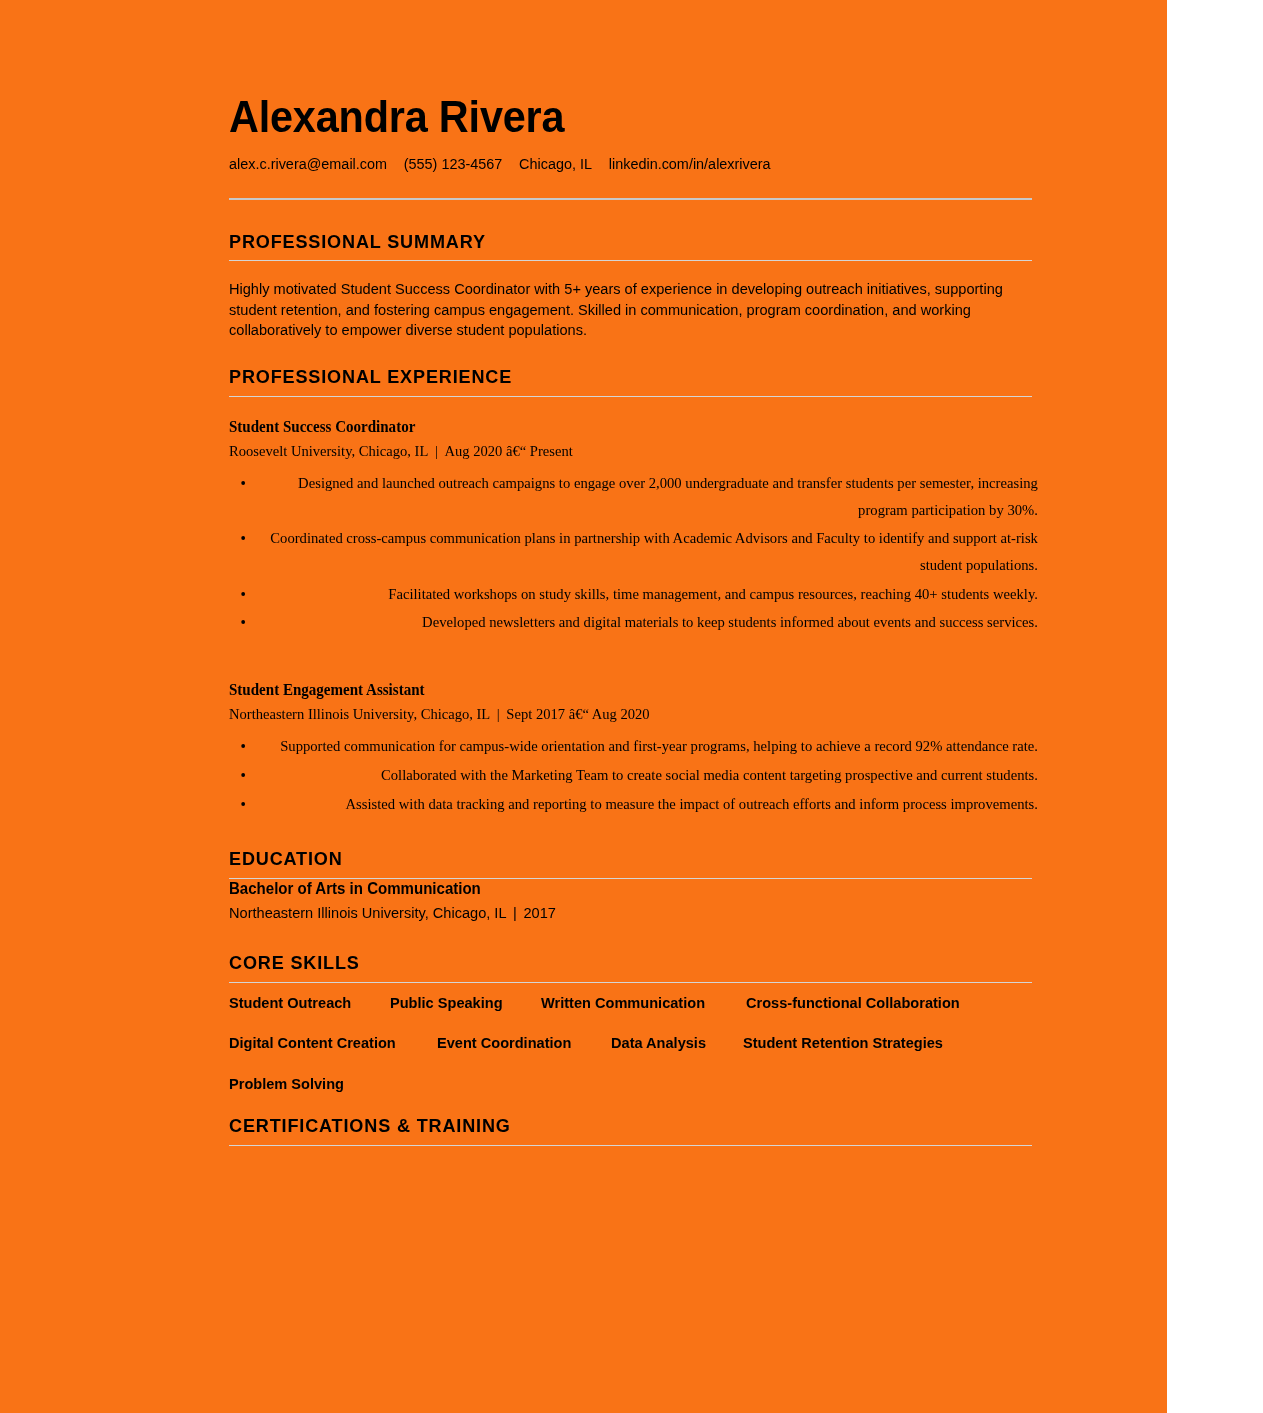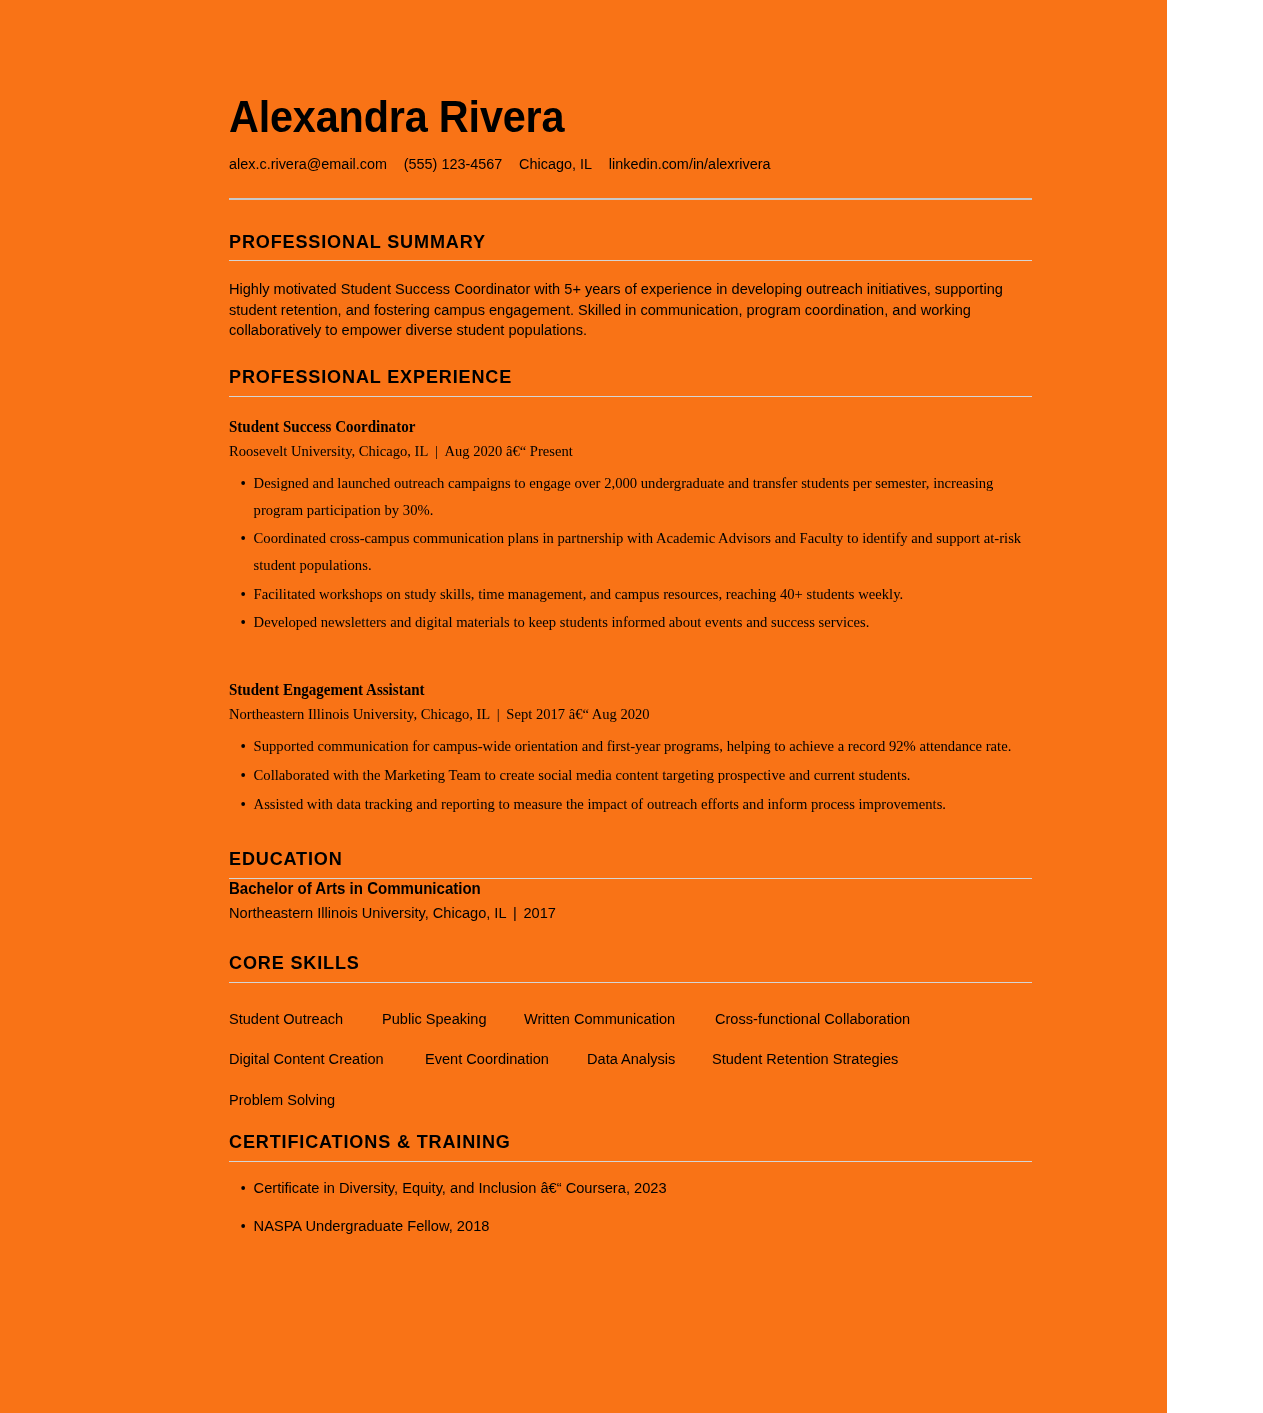--- a/index.html
+++ b/index.html
@@ -102,20 +102,21 @@
     line-height: 1.25;
     transform: scaleX(0.94);
     transform-origin: left center;
     white-space: nowrap;
   }
   .sep { display: inline-block; padding: 0 7px; }
   ul.bullets {
     list-style: none;
     margin: 10px 0 0 0;
     padding: 0;
+    text-align: right;
   }
   ul.bullets li {
     position: relative;
     padding-left: 26px;
     font-size: 15.5px;
     line-height: 1.72;
     margin-bottom: 2px;
     width: 830px;
     transform: scaleX(0.945);
     transform-origin: left top;
@@ -144,23 +145,24 @@
   .edu-meta {
     margin-top: 4px;
     font-size: 15.5px;
     line-height: 1.25;
     transform: scaleX(0.94);
     transform-origin: left center;
     white-space: nowrap;
   }
   
   .skills {
-    margin-top: 28px;
+    margin-top: 12px;
     width: 790px;
     font-size: 0;
+    font-weight: bold;
   }
   .skill {
     display: inline-block;
     font-size: 15.5px;
     line-height: 1;
     margin: 0 31px 25px 0;
     transform: scaleX(0.94);
     transform-origin: left center;
     white-space: nowrap;
   }
@@ -266,20 +268,16 @@
       <div class="section-title">CORE SKILLS</div>
       <div class="section-rule"></div>
       <div class="skills">
         <span class="skill">Student Outreach</span><span class="skill">Public Speaking</span><span class="skill">Written Communication</span><span class="skill">Cross-functional Collaboration</span><span class="skill">Digital Content Creation</span><span class="skill">Event Coordination</span><span class="skill">Data Analysis</span><span class="skill">Student Retention Strategies</span><span class="skill">Problem Solving</span>
       </div>
     </div>
 
     <div class="section">
       <div class="section-title">CERTIFICATIONS &amp; TRAINING</div>
       <div class="section-rule"></div>
-      <ul class="cert-list">
-        <li>Certificate in Diversity, Equity, and Inclusion â€“ Coursera, 2023</li>
-        <li>NASPA Undergraduate Fellow, 2018</li>
-      </ul>
     </div>
 
   </div>
 </div>
 
 </body></html>

